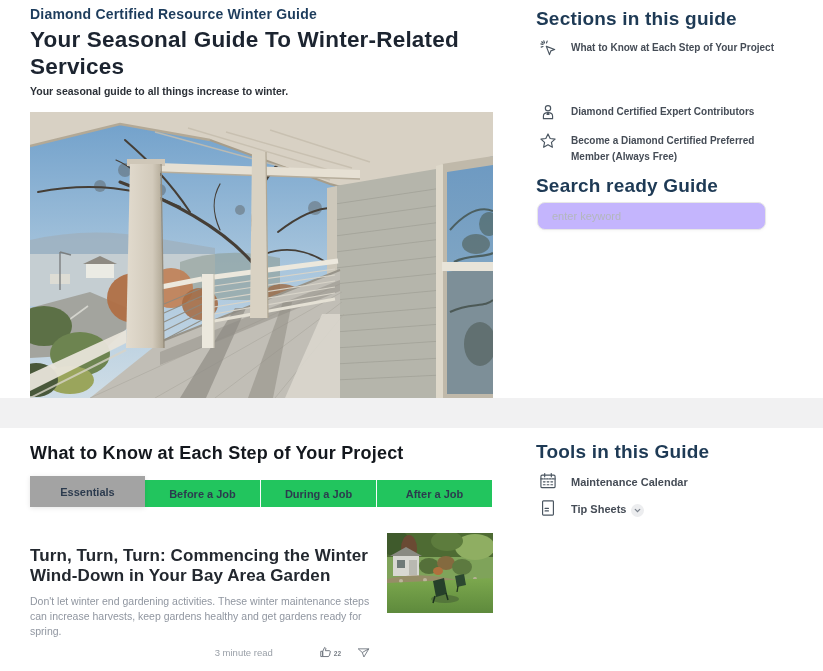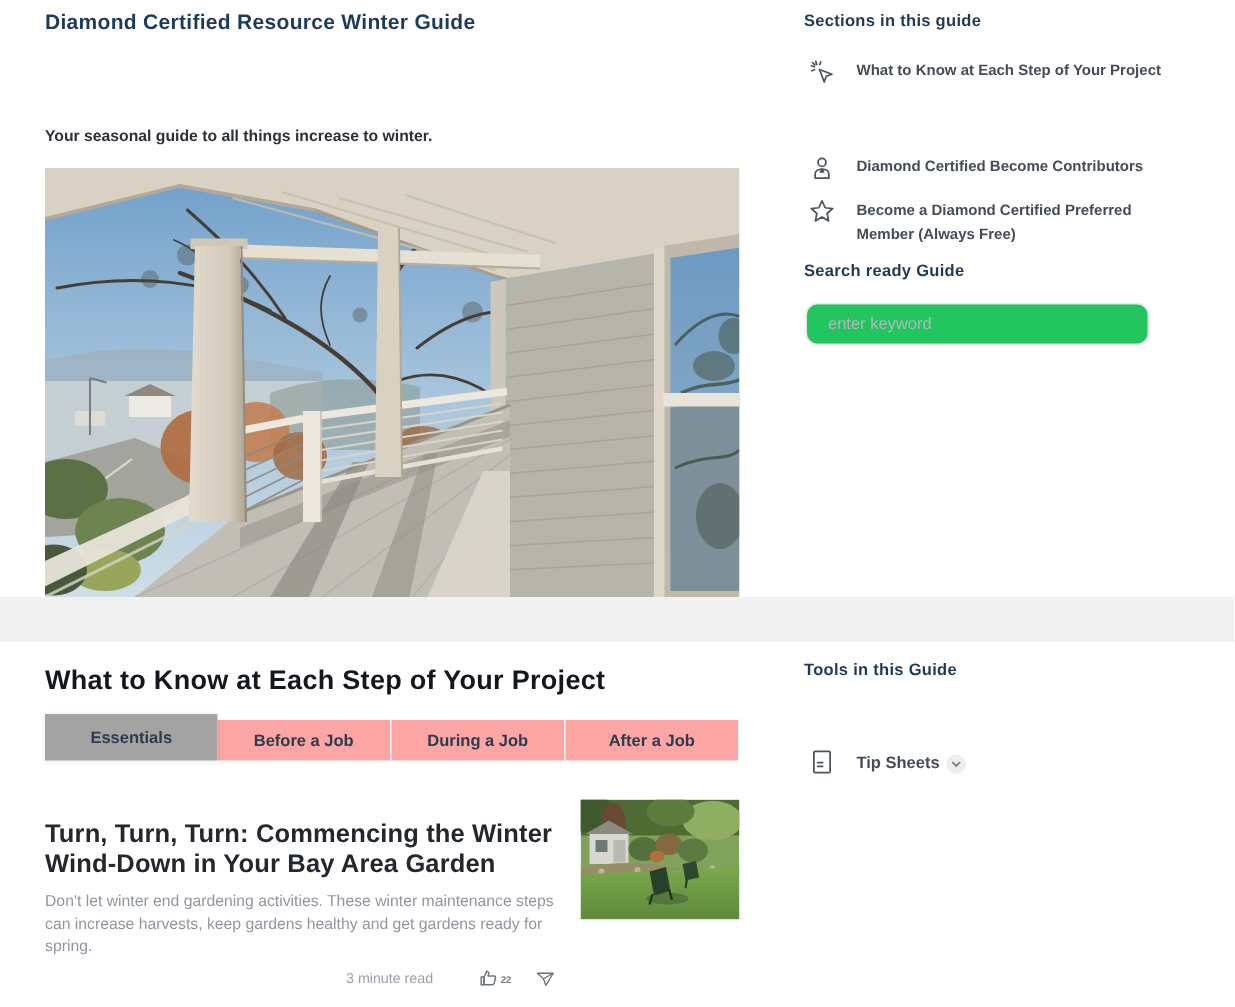--- a/index.html
+++ b/index.html
@@ -17,61 +17,62 @@
   .hero { position:absolute; left:30px; top:112px; width:463px; height:286px; overflow:hidden; cursor:default; }
   .hero svg { display:block; }
 
   
   .band { position:absolute; left:0; top:398px; width:823px; height:30px; background:#f1f1f2; }
 
   
   .h2 { position:absolute; left:30px; top:443px; font-size:18px; font-weight:700; color:#14181e; letter-spacing:.2px; }
   .tabs { position:absolute; left:30px; top:476px; width:462px; height:31px; display:flex; }
   .tab { flex:1 1 0; display:flex; align-items:center; justify-content:center;
-         font-size:11px; font-weight:700; color:#2c3b4e; background:#fca5a5;
+         font-size:11px; font-weight:700; color:#2c3b4e; background:#22c55e;
          margin-top:4px; border-left:1px solid #f9fafb; cursor:pointer; }
   .tab.active { background:#a3a3a3; margin-top:0; box-shadow:0 1px 5px rgba(0,0,0,.10); border-left:none; position:relative; z-index:2; }
   .tab:nth-child(2) { border-left:none; }
 
   .article-title { position:absolute; left:30px; top:546px; width:340px; font-size:17px; font-weight:700;
                    color:#23282f; line-height:1.2; letter-spacing:.1px; cursor:pointer; }
   .article-excerpt { position:absolute; left:30px; top:594px; width:348px; font-size:10.5px;
                      color:#9096a0; line-height:1.45; }
   .article-meta { position:absolute; left:30px; top:641px; width:340px; height:22px;
                   display:flex; align-items:center; justify-content:flex-end; }
-  .read-time { font-size:9.5px; color:#9aa0a8; margin-right:30px; }
+  .read-time { font-size:9.5px; color:#9aa0a8; margin-right:46px; }
   .like-btn { display:flex; align-items:flex-end; cursor:pointer; margin-right:16px; }
   .like-count { font-size:6.5px; color:#777d85; margin-left:1px; margin-bottom:2px; font-weight:700; }
   .share-btn { cursor:pointer; display:flex; align-items:center; }
 
   .thumb { position:absolute; left:387px; top:533px; width:106px; height:80px; overflow:hidden; cursor:pointer; }
 
   
-  .side-h { position:absolute; left:536px; font-size:11px; font-weight:700; color:#1e3a55; letter-spacing:.2px; }
+  .side-h { position:absolute; left:536px; font-size:19px; font-weight:700; color:#1e3a55; letter-spacing:.2px; }
   .side-row { position:absolute; left:538px; width:250px; display:flex; align-items:flex-start; gap:13px; cursor:pointer; }
   .side-row .ic { flex:0 0 20px; height:20px; }
   .side-row .lbl { font-size:10px; font-weight:700; color:#454c56; line-height:1.55; padding-top:2px; }
   .tool-row .lbl { font-size:11px; padding-top:3px; }
   .chev { display:inline-flex; width:13px; height:13px; border-radius:50%; background:#ecedef;
           align-items:center; justify-content:center; vertical-align:middle; margin-left:5px; }
 
   .search-input { position:absolute; left:537px; top:202px; width:229px; height:28px;
-                  border:1px solid #e7e7e7; border-radius:8px; background:#22c55e;
+                  border:1px solid #e7e7e7; border-radius:8px; background:#c4b5fd;
                   font-family:"Liberation Sans",sans-serif; font-size:11px; color:#444;
                   padding:0 0 0 14px; outline:none; box-shadow:0 1px 3px rgba(0,0,0,.04); }
   .search-input::placeholder { color:#b3b7bd; }
 
   .ic svg, .meta-ic svg { display:block; }
 </style>
 </head>
 <body>
 
 <div id="app">
 
   <a class="eyebrow">Diamond Certified Resource Winter Guide</a>
+  <h1 class="h1">Your Seasonal Guide To Winter-Related Services</h1>
   <div class="subtitle">Your seasonal guide to all things increase to winter.</div>
 
   <div class="hero">
     <svg width="463" height="286" viewBox="0 0 463 286">
       <defs>
         <linearGradient id="sky" x1="0" y1="0" x2="0" y2="1">
           <stop offset="0" stop-color="#6f9fca"></stop>
             <stop offset="0.55" stop-color="#a9c6dd"></stop>
             <stop offset="1" stop-color="#cfdde6"></stop>
         </linearGradient>
@@ -311,37 +312,54 @@
 
 
   <div class="side-row" style="top:102px;">
     <span class="ic">
       <svg width="20" height="20" viewBox="0 0 24 24" fill="none" stroke="#4a5560" stroke-width="1.4" stroke-linecap="round" stroke-linejoin="round">
         <circle cx="12" cy="7.5" r="3.2"></circle>
         <path d="M6.5 20 v-3.2 c0-2.4 2.2-4 5.5-4 s5.5 1.6 5.5 4 V20 Z"></path>
         <path d="M12 13 l-1.2 2 h2.4 Z"></path>
       </svg>
     </span>
-    <span class="lbl">Diamond Certified Become Contributors</span>
+    <span class="lbl">Diamond Certified Expert Contributors</span>
   </div>
 
   <div class="side-row" style="top:131px;">
     <span class="ic">
       <svg width="20" height="20" viewBox="0 0 24 24" fill="none" stroke="#4a5560" stroke-width="1.4" stroke-linejoin="round">
         <path d="M12 3.5 L14.6 9 L20.5 9.7 L16.1 13.6 L17.3 19.5 L12 16.4 L6.7 19.5 L7.9 13.6 L3.5 9.7 L9.4 9 Z"></path>
       </svg>
     </span>
     <span class="lbl">Become a Diamond Certified Preferred Member (Always Free)</span>
   </div>
 
   <div class="side-h" style="top:175px;">Search ready Guide</div>
   <input class="search-input" type="text" placeholder="enter keyword" style="">
 
   <div class="side-h" style="top:441px;">Tools in this Guide</div>
 
+  <div class="side-row tool-row" style="top:471px;">
+    <span class="ic">
+      <svg width="20" height="20" viewBox="0 0 24 24" fill="none" stroke="#4a5560" stroke-width="1.4" stroke-linecap="round">
+        <rect x="3.5" y="5" width="17" height="15" rx="1.5"></rect>
+        <path d="M8 3 V7"></path>
+          <path d="M16 3 V7"></path>
+          <path d="M3.5 9.5 H20.5" stroke-dasharray="2 1.4"></path>
+        <path d="M6.5 13 h2"></path>
+          <path d="M11 13 h2"></path>
+          <path d="M15.5 13 h2"></path>
+        <path d="M6.5 16.5 h2"></path>
+          <path d="M11 16.5 h2"></path>
+          <path d="M15.5 16.5 h2"></path>
+      </svg>
+    </span>
+    <span class="lbl">Maintenance Calendar</span>
+  </div>
 
   <div class="side-row tool-row" style="top:498px;">
     <span class="ic">
       <svg width="20" height="20" viewBox="0 0 24 24" fill="none" stroke="#4a5560" stroke-width="1.4" stroke-linecap="round">
         <rect x="5.5" y="3.5" width="13" height="17" rx="1"></rect>
         <path d="M8.5 12.5 h4"></path>
           <path d="M8.5 15.5 h4"></path>
       </svg>
     </span>
     <span class="lbl">

